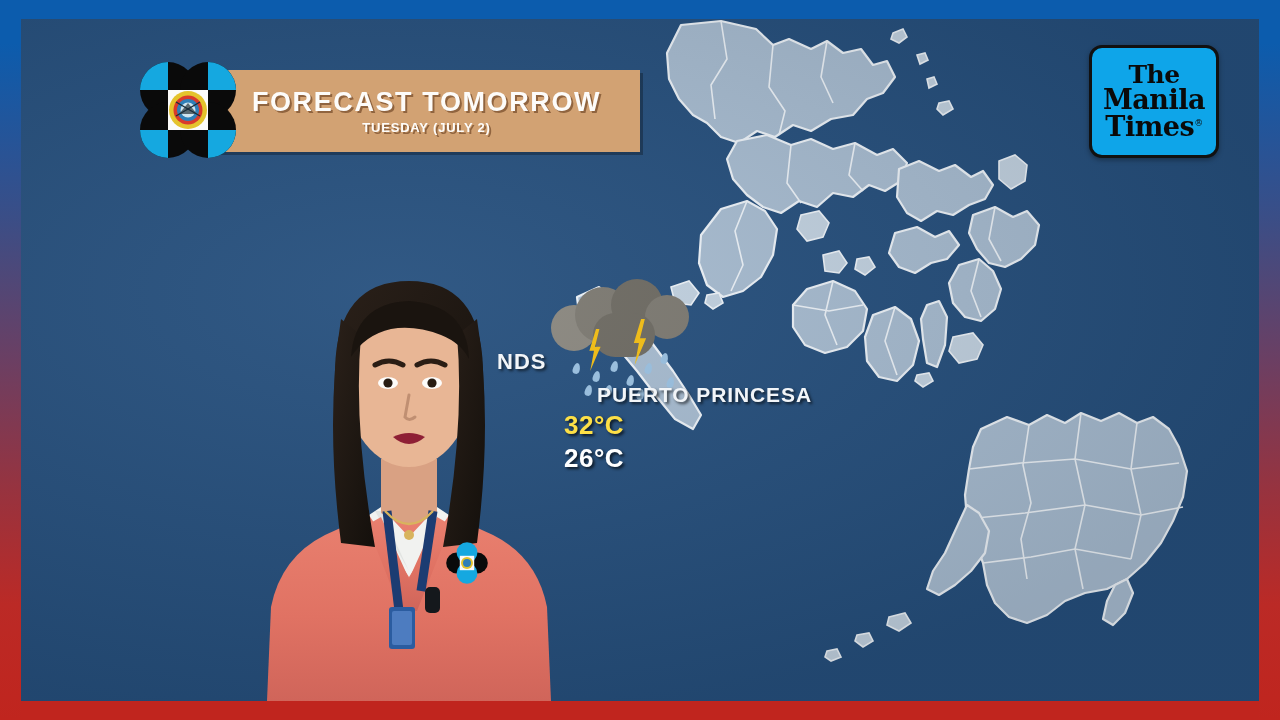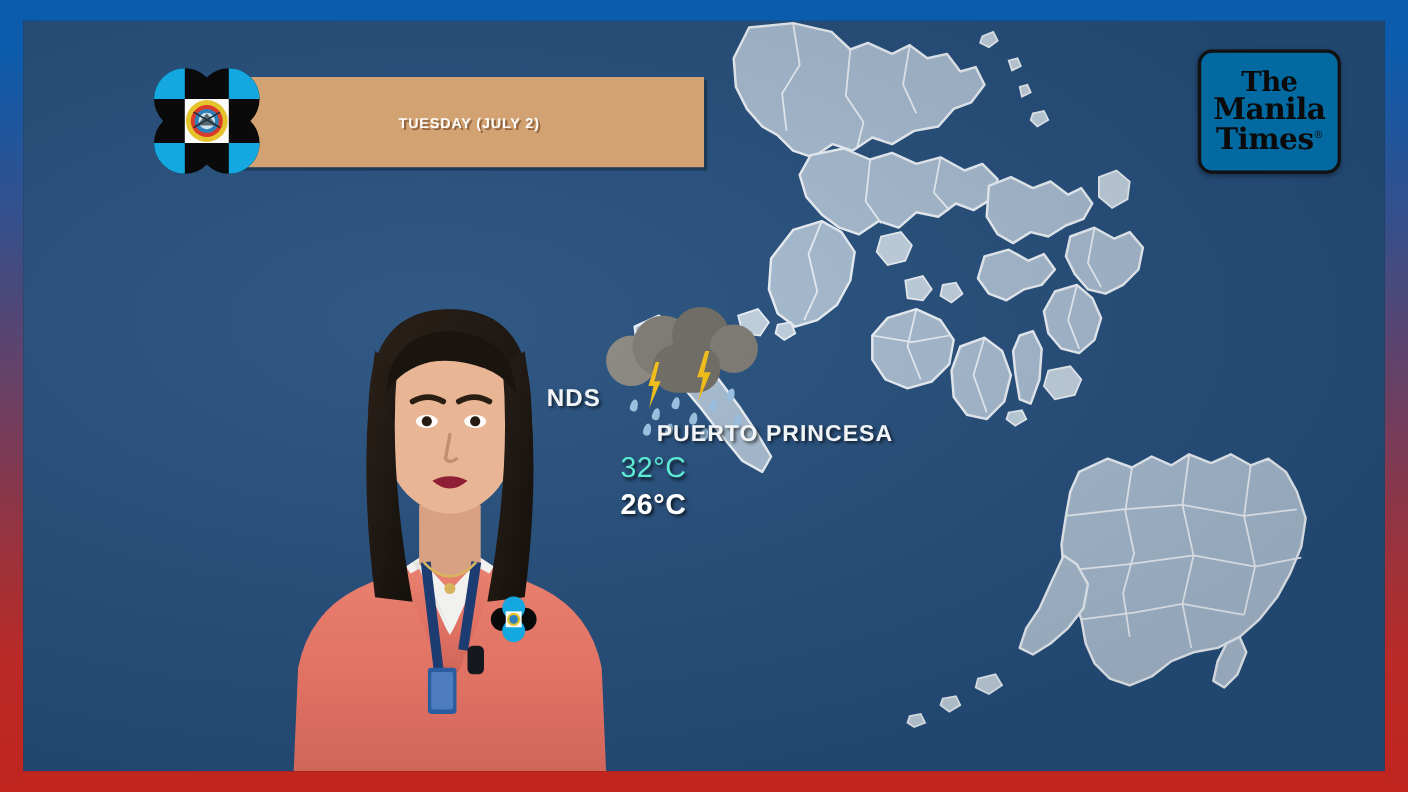--- a/index.html
+++ b/index.html
@@ -84,21 +84,21 @@
   }
 
   
   #pagasa-logo { position:absolute; left:10px; top:3px; width:100px; height:104px; }
   #pagasa-logo svg { width:100%; height:100%; display:block; }
 
   
   #mt-logo {
     position:absolute; right:40px; top:26px;
     width:130px; height:113px;
-    background:#0369a1; border:3px solid #111; border-radius:13px;
+    background:#0ea5e9; border:3px solid #111; border-radius:13px;
     display:flex; flex-direction:column; align-items:center; justify-content:center;
     z-index:25;
     box-shadow:0 2px 5px rgba(0,0,0,.35);
   }
   .mt-line {
     font-family:"DejaVu Serif", serif;
     font-weight:bold; color:#0a0a0a; line-height:.98;
     letter-spacing:-0.5px;
   }
   .mt-1 { font-size:25px; }
@@ -109,21 +109,21 @@
   
   #city-block { position:absolute; left:543px; top:364px; z-index:22; }
   #city-name {
     font-size:21px; font-weight:bold; color:#f2f5f8; letter-spacing:.9px;
     text-shadow:2px 2px 3px rgba(0,0,0,.65);
     white-space:nowrap;
     margin-left:33px;
   }
   #temp-high {
     margin-top:3px;
-    font-size:26px; font-weight:normal; color:#5eead4; letter-spacing:.5px;
+    font-size:26px; font-weight:bold; color:#fde047; letter-spacing:.5px;
     text-shadow:2px 2px 3px rgba(0,0,0,.7);
   }
   #temp-low {
     margin-top:2px;
     font-size:26px; font-weight:bold; color:#ffffff; letter-spacing:.5px;
     text-shadow:2px 2px 3px rgba(0,0,0,.7);
   }
   #island-label {
     position:absolute; left:476px; top:330px; z-index:21;
     font-size:22px; font-weight:bold; color:#f2f5f8; letter-spacing:1px;
@@ -344,20 +344,21 @@
           <rect x="-18" y="-18" width="36" height="36" fill="#fafafa"></rect>
           <circle cx="0" cy="0" r="15" fill="#e4c32c"></circle>
           <circle cx="0" cy="0" r="10" fill="#2f7fb8"></circle>
         </g>
       </svg>
     </div>
 
     <div id="banner-wrap">
       <div id="banner-bg"></div>
       <div id="banner-text">
+        <div id="banner-title">FORECAST TOMORROW</div>
         <div id="banner-sub">TUESDAY (JULY 2)</div>
       </div>
       <div id="pagasa-logo">
         <svg viewBox="0 0 100 104">
           <circle cx="30" cy="32" r="28" fill="#0a0a0a"></circle>
           <circle cx="70" cy="32" r="28" fill="#0a0a0a"></circle>
           <circle cx="30" cy="72" r="28" fill="#0a0a0a"></circle>
           <circle cx="70" cy="72" r="28" fill="#0a0a0a"></circle>
           <path d="M30 4 A28 28 0 0 0 2 32 L30 32 Z" fill="#15a8e0"></path>
           <path d="M70 4 A28 28 0 0 1 98 32 L70 32 Z" fill="#15a8e0"></path>

